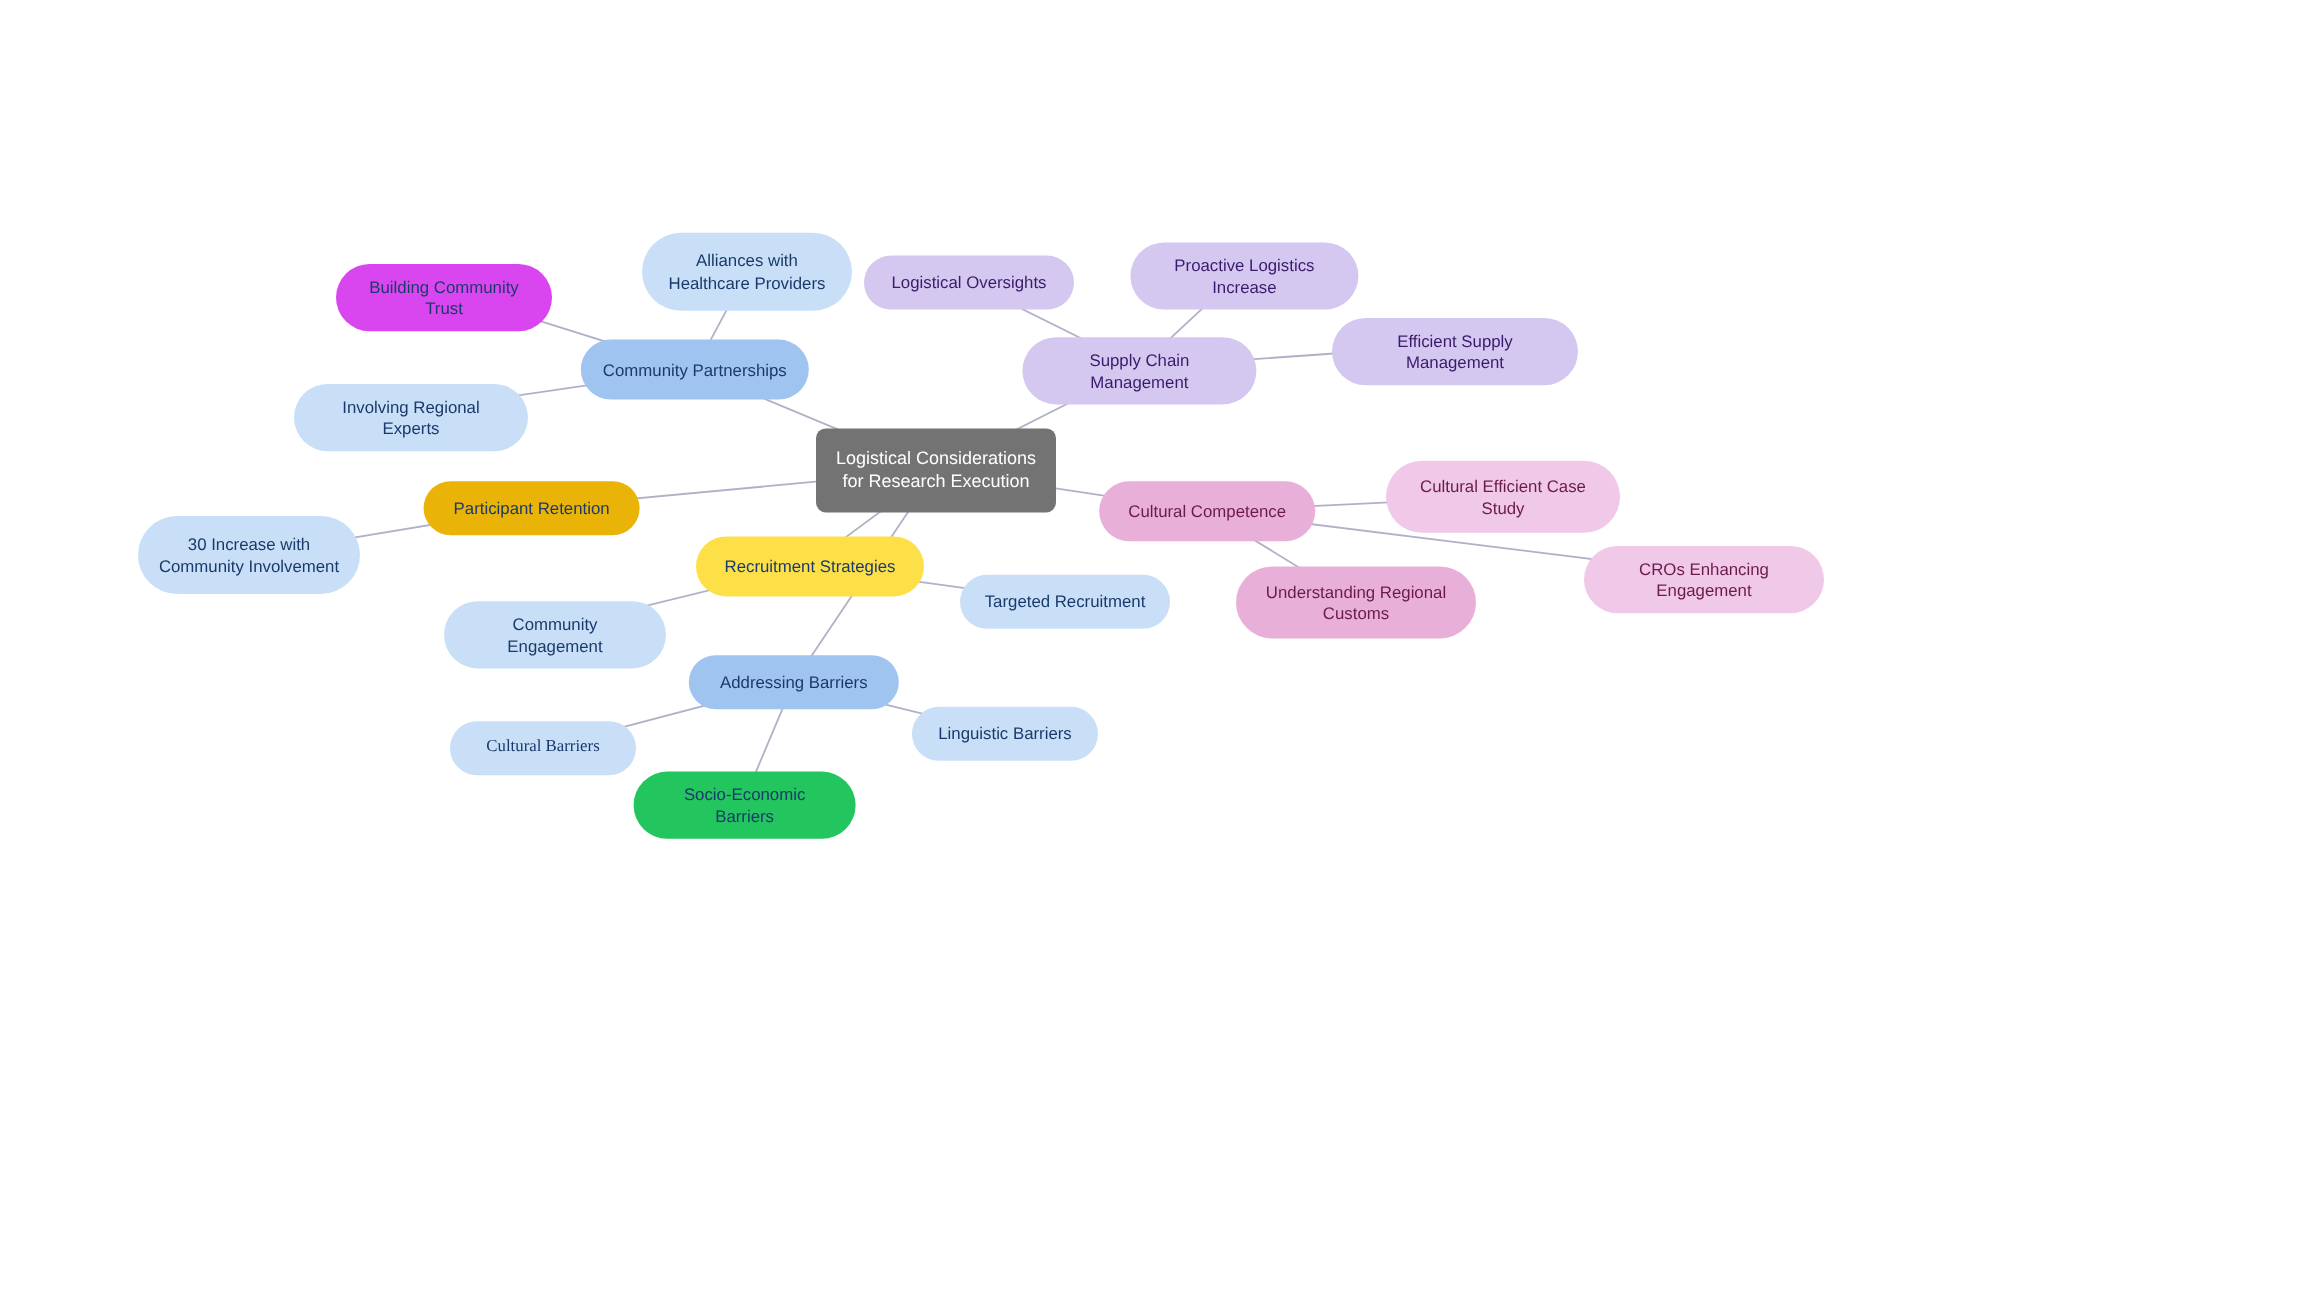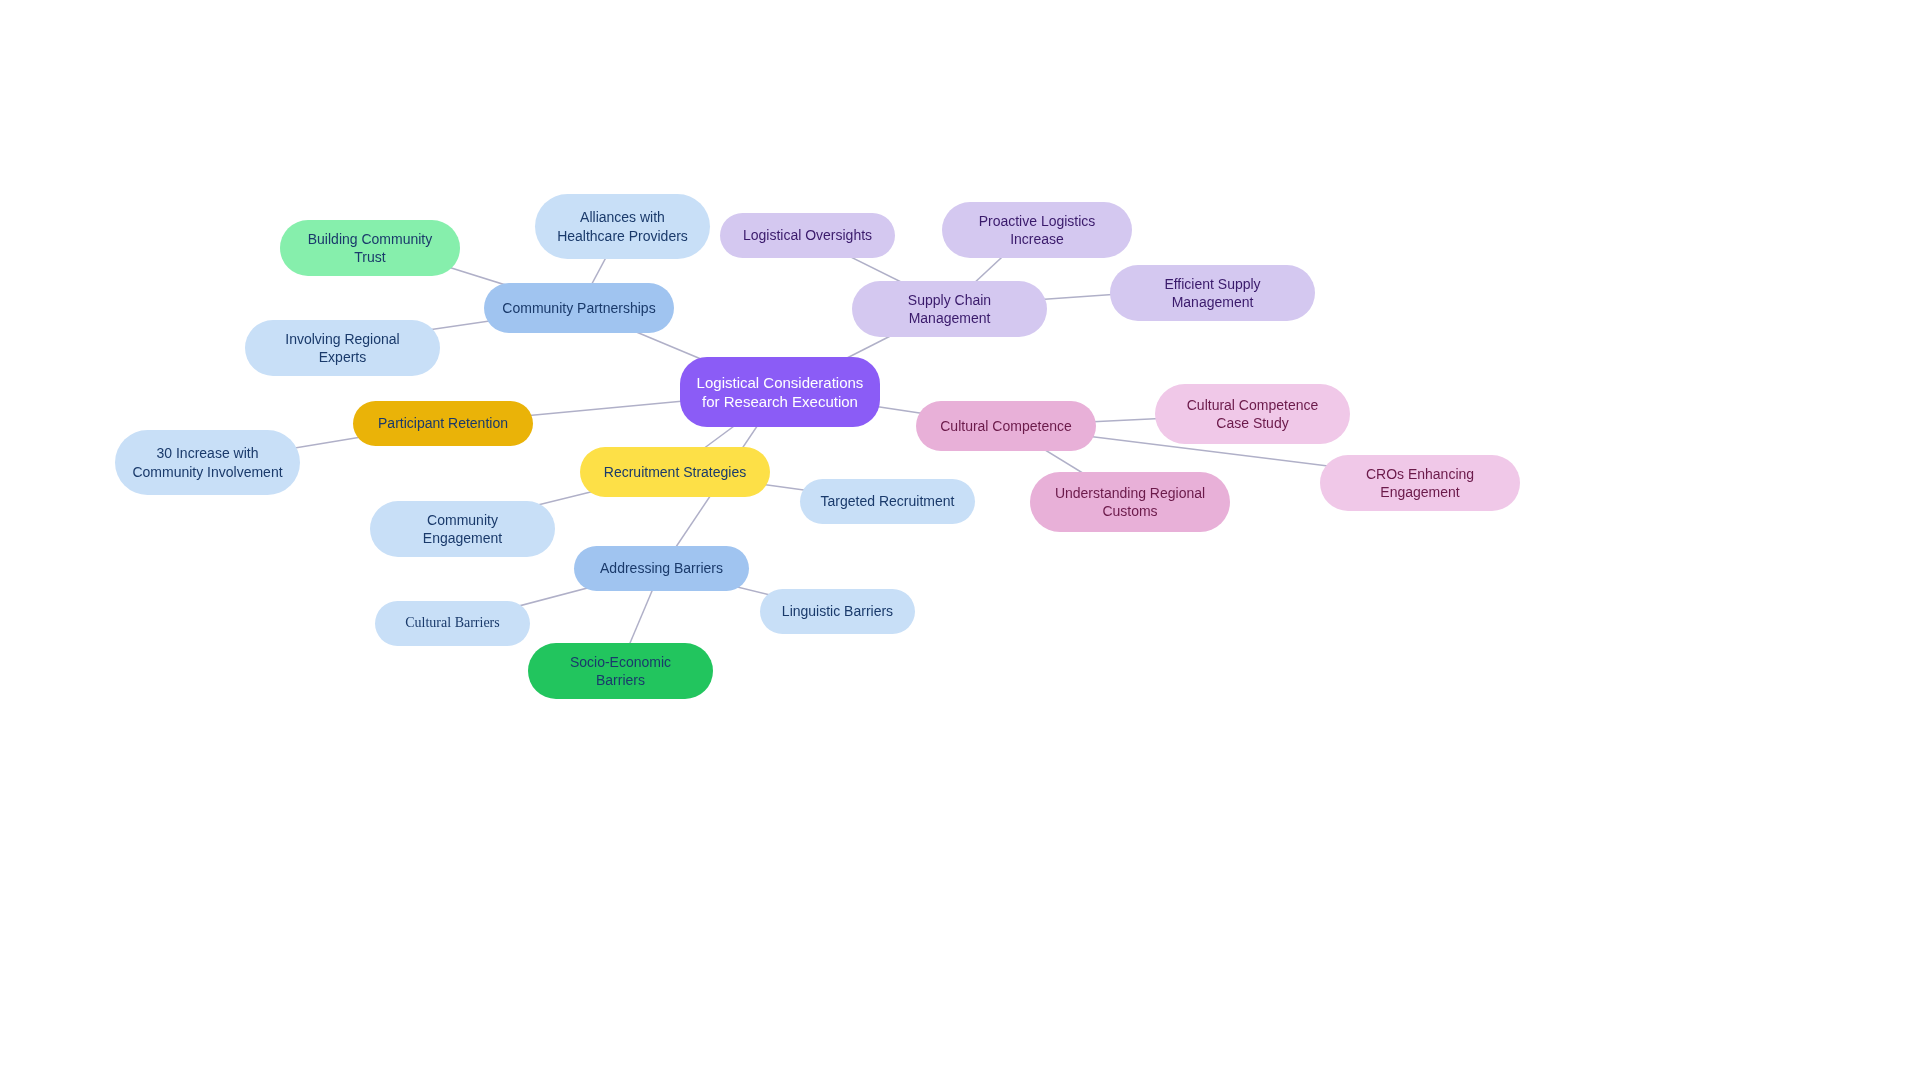--- a/index.html
+++ b/index.html
@@ -34,23 +34,23 @@
       align-items: center;
       justify-content: center;
       text-align: center;
       font-size: 14px;
       line-height: 1.3;
       z-index: 2;
       padding: 10px 16px;
     }
 
     .node-center {
-      background: #8b5cf6;
+      background: #737373;
       color: #ffffff;
-      border-radius: 27px;
+      border-radius: 8px;
       font-size: 15px;
       font-weight: 500;
       width: 200px;
       height: 70px;
     }
 
     svg line {
       stroke: #b0b0c8;
       stroke-width: 1.5;
     }
@@ -79,33 +79,33 @@
       <line x1="949.5" y1="306" x2="1212.5" y2="287.5" stroke="#b8b8d0" stroke-width="1.5"></line>
       <line x1="780" y1="392" x2="1006" y2="426" stroke="#b8b8d0" stroke-width="1.5"></line>
       <line x1="1006" y1="426" x2="1252.5" y2="414" stroke="#b8b8d0" stroke-width="1.5"></line>
       <line x1="1006" y1="426" x2="1130" y2="502" stroke="#b8b8d0" stroke-width="1.5"></line>
       <line x1="1006" y1="426" x2="1420" y2="477.5" stroke="#b8b8d0" stroke-width="1.5"></line>
     </svg>
   <div id="nodes-layer">
       <div class="node node-center" style="left: 680px; top: 357px; width: 200px; height: 70px;">Logistical Considerations for Research Execution</div>
       <div class="node" style="left: 484px; top: 283px; width: 190px; min-height: 50px; background: rgb(160, 196, 240); color: rgb(26, 58, 107);">Community Partnerships</div>
       <div class="node" style="left: 535px; top: 194px; width: 175px; min-height: 65px; background: rgb(200, 223, 247); color: rgb(26, 58, 107);">Alliances with Healthcare Providers</div>
-      <div class="node" style="left: 280px; top: 220px; width: 180px; min-height: 45px; background: #86efac; color: rgb(26, 58, 107);">Building Community Trust</div>
+      <div class="node" style="left: 280px; top: 220px; width: 180px; min-height: 45px; background: #d946ef; color: rgb(26, 58, 107);">Building Community Trust</div>
       <div class="node" style="left: 245px; top: 320px; width: 195px; min-height: 45px; background: rgb(200, 223, 247); color: rgb(26, 58, 107);">Involving Regional Experts</div>
       <div class="node" style="left: 353px; top: 401px; width: 180px; min-height: 45px; background: #eab308; color: rgb(26, 58, 107);">Participant Retention</div>
       <div class="node" style="left: 115px; top: 430px; width: 185px; min-height: 65px; background: rgb(200, 223, 247); color: rgb(26, 58, 107);">30 Increase with Community Involvement</div>
       <div class="node" style="left: 580px; top: 447px; width: 190px; min-height: 50px; background: #fde047; color: rgb(26, 58, 107);">Recruitment Strategies</div>
       <div class="node" style="left: 800px; top: 479px; width: 175px; min-height: 45px; background: rgb(200, 223, 247); color: rgb(26, 58, 107);">Targeted Recruitment</div>
       <div class="node" style="left: 370px; top: 501px; width: 185px; min-height: 45px; background: rgb(200, 223, 247); color: rgb(26, 58, 107);">Community Engagement</div>
       <div class="node" style="left: 574px; top: 546px; width: 175px; min-height: 45px; background: rgb(160, 196, 240); color: rgb(26, 58, 107);">Addressing Barriers</div>
       <div class="node" style="left: 375px; top: 601px; width: 155px; min-height: 45px; background: rgb(200, 223, 247); color: rgb(26, 58, 107); font-family: Liberation Serif, serif;">Cultural Barriers</div>
       <div class="node" style="left: 760px; top: 589px; width: 155px; min-height: 45px; background: rgb(200, 223, 247); color: rgb(26, 58, 107);">Linguistic Barriers</div>
       <div class="node" style="left: 528px; top: 643px; width: 185px; min-height: 45px; background: #22c55e; color: rgb(26, 58, 107);">Socio-Economic Barriers</div>
       <div class="node" style="left: 852px; top: 281px; width: 195px; min-height: 50px; background: rgb(212, 200, 240); color: rgb(58, 26, 107);">Supply Chain Management</div>
       <div class="node" style="left: 720px; top: 213px; width: 175px; min-height: 45px; background: rgb(212, 200, 240); color: rgb(58, 26, 107);">Logistical Oversights</div>
       <div class="node" style="left: 942px; top: 202px; width: 190px; min-height: 45px; background: rgb(212, 200, 240); color: rgb(58, 26, 107);">Proactive Logistics Increase</div>
       <div class="node" style="left: 1110px; top: 265px; width: 205px; min-height: 45px; background: rgb(212, 200, 240); color: rgb(58, 26, 107);">Efficient Supply Management</div>
       <div class="node" style="left: 916px; top: 401px; width: 180px; min-height: 50px; background: rgb(232, 176, 216); color: rgb(107, 26, 74);">Cultural Competence</div>
-      <div class="node" style="left: 1155px; top: 384px; width: 195px; min-height: 60px; background: rgb(240, 200, 232); color: rgb(107, 26, 74);">Cultural Competence Case Study</div>
+      <div class="node" style="left: 1155px; top: 384px; width: 195px; min-height: 60px; background: rgb(240, 200, 232); color: rgb(107, 26, 74);">Cultural Efficient Case Study</div>
       <div class="node" style="left: 1030px; top: 472px; width: 200px; min-height: 60px; background: rgb(232, 176, 216); color: rgb(107, 26, 74);">Understanding Regional Customs</div>
       <div class="node" style="left: 1320px; top: 455px; width: 200px; min-height: 45px; background: rgb(240, 200, 232); color: rgb(107, 26, 74);">CROs Enhancing Engagement</div>
     </div>
 </div>
 
 </body></html>

